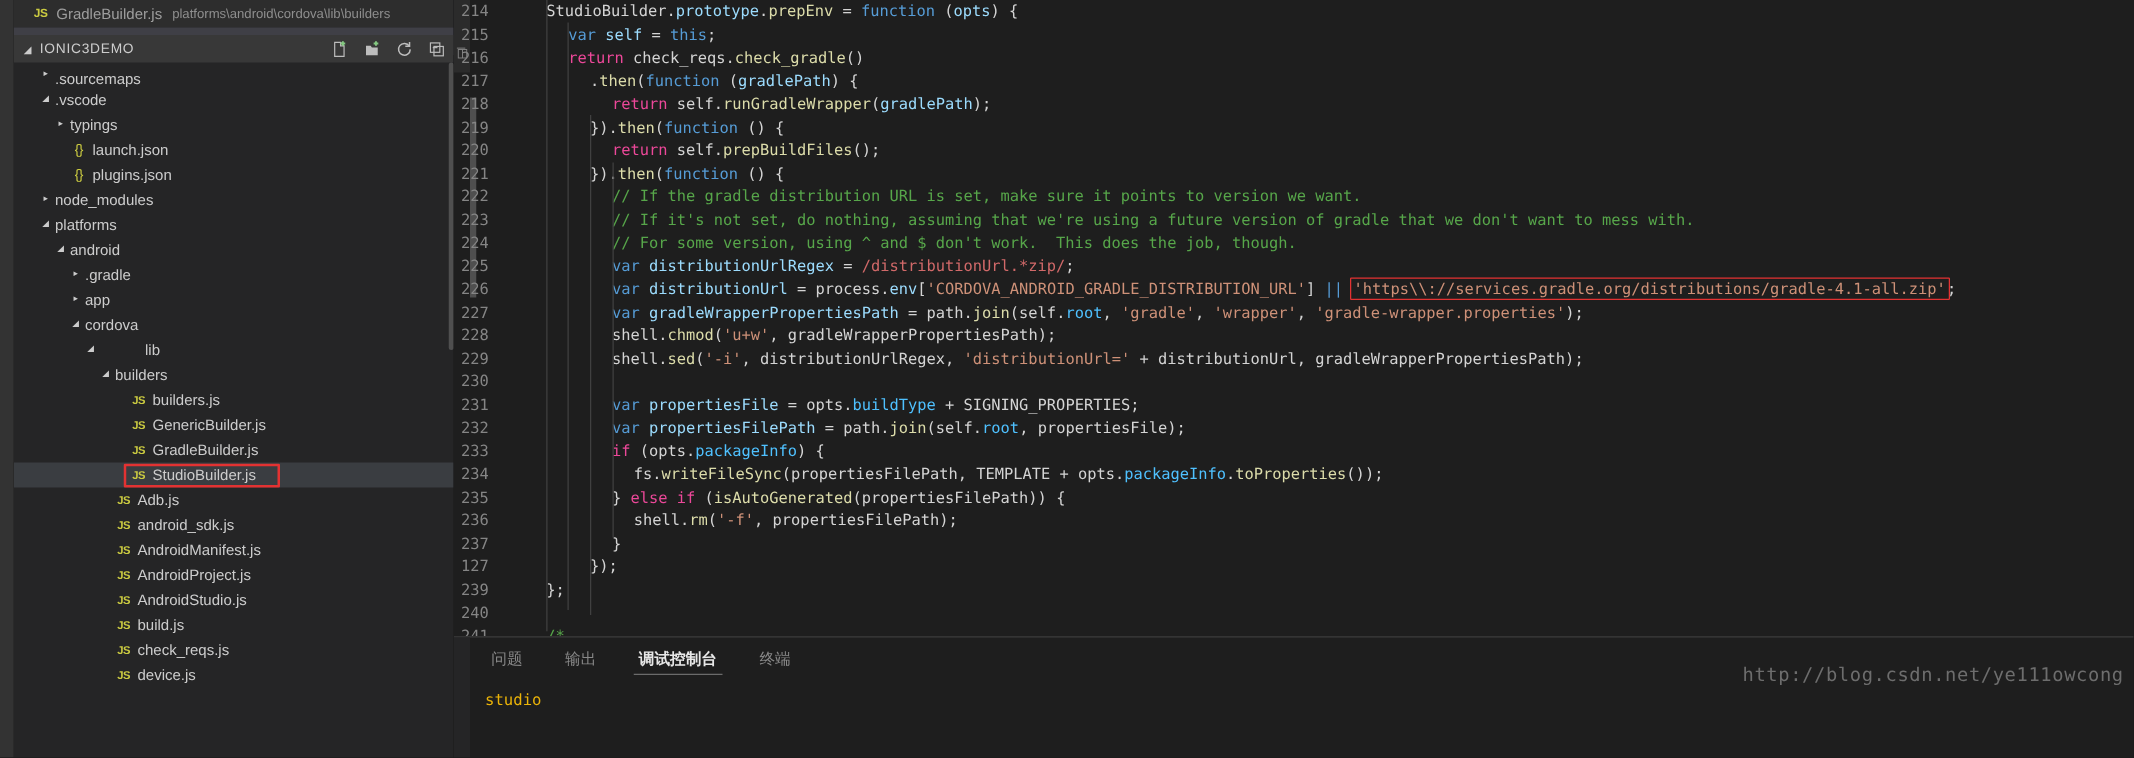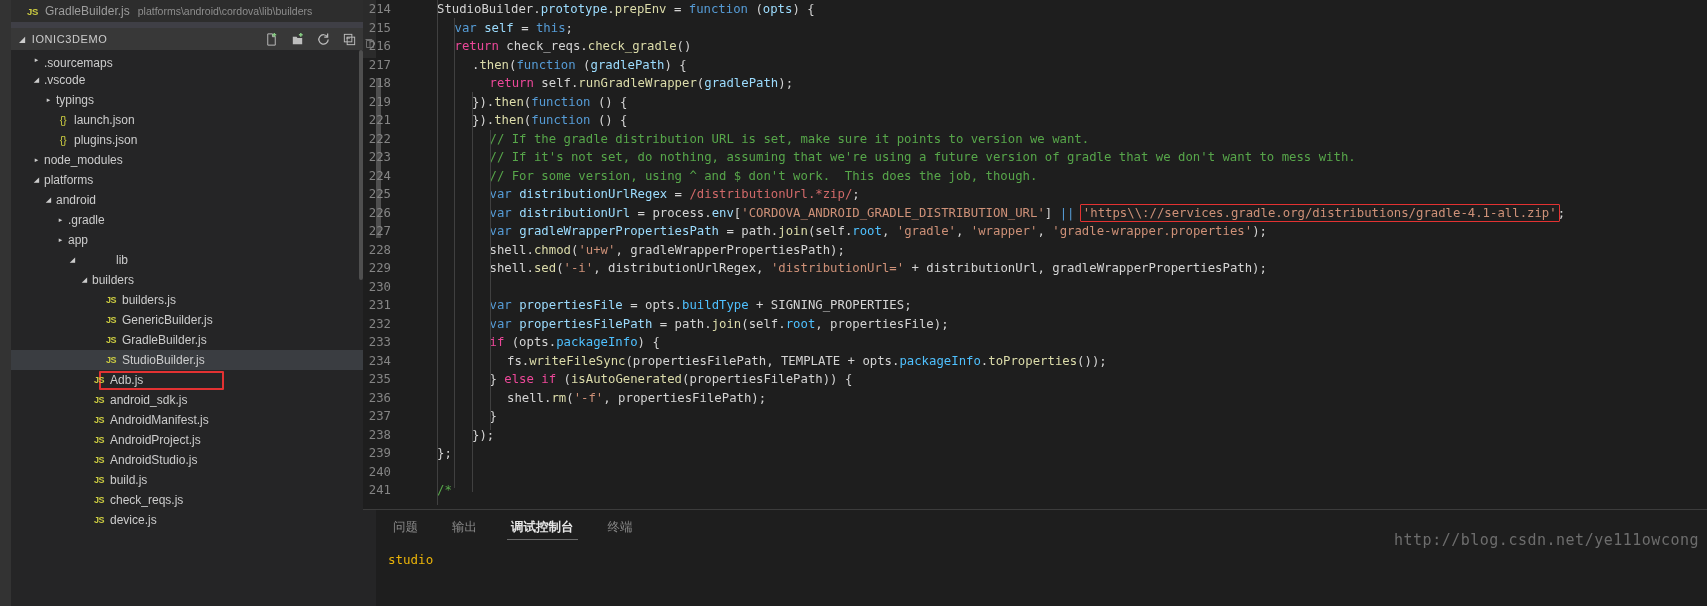--- a/index.html
+++ b/index.html
@@ -271,20 +271,24 @@
           <span class="label">android</span>
         </div>
         <div class="tree-row" style="padding-left: 44px;">
           <span class="arrow closed"></span>
           <span class="label">.gradle</span>
         </div>
         <div class="tree-row" style="padding-left: 44px;">
           <span class="arrow closed"></span>
           <span class="label">app</span>
         </div>
+        <div class="tree-row" style="padding-left: 44px;">
+          <span class="arrow open"></span>
+          <span class="label">cordova</span>
+        </div>
         <div class="tree-row" style="padding-left: 56px; gap: 36px;">
           <span class="arrow open"></span>
           <span class="label">lib</span>
         </div>
         <div class="tree-row" style="padding-left: 68px;">
           <span class="arrow open"></span>
           <span class="label">builders</span>
         </div>
         <div class="tree-row" style="padding-left: 80px;">
           <span class="arrow "></span>
@@ -365,38 +369,39 @@
       <div class="code-scrollbar"></div>
     </div>
 
     <div class="code-surface" id="code-surface">
         <div class="code-line"><span class="ln">214</span><span class="code-text" style="padding-left: 28px;"><span class="t-plain">StudioBuilder</span><span class="t-plain">.</span><span class="t-id">prototype</span><span class="t-plain">.</span><span class="t-fn">prepEnv</span><span class="t-plain"> = </span><span class="t-dec">function</span><span class="t-plain"> (</span><span class="t-id">opts</span><span class="t-plain">) {</span></span></div>
         <div class="code-line"><span class="ln">215</span><span class="code-text" style="padding-left: 45.5px;"><span class="t-dec">var</span><span class="t-plain"> </span><span class="t-id">self</span><span class="t-plain"> = </span><span class="t-dec">this</span><span class="t-plain">;</span></span></div>
         <div class="code-line"><span class="ln">216</span><span class="code-text" style="padding-left: 45.5px;"><span class="t-kw">return</span><span class="t-plain"> check_reqs</span><span class="t-plain">.</span><span class="t-fn">check_gradle</span><span class="t-plain">()</span></span></div>
         <div class="code-line"><span class="ln">217</span><span class="code-text" style="padding-left: 63px;"><span class="t-plain">.</span><span class="t-fn">then</span><span class="t-plain">(</span><span class="t-dec">function</span><span class="t-plain"> (</span><span class="t-id">gradlePath</span><span class="t-plain">) {</span></span></div>
         <div class="code-line"><span class="ln">218</span><span class="code-text" style="padding-left: 80.5px;"><span class="t-kw">return</span><span class="t-plain"> self</span><span class="t-plain">.</span><span class="t-fn">runGradleWrapper</span><span class="t-plain">(</span><span class="t-id">gradlePath</span><span class="t-plain">);</span></span></div>
         <div class="code-line"><span class="ln">219</span><span class="code-text" style="padding-left: 63px;"><span class="t-plain">}).</span><span class="t-fn">then</span><span class="t-plain">(</span><span class="t-dec">function</span><span class="t-plain"> () {</span></span></div>
+        <div class="code-line"><span class="ln">220</span><span class="code-text" style="padding-left: 80.5px;"><span class="t-kw">return</span><span class="t-plain"> self</span><span class="t-plain">.</span><span class="t-fn">prepBuildFiles</span><span class="t-plain">();</span></span></div>
         <div class="code-line"><span class="ln">221</span><span class="code-text" style="padding-left: 63px;"><span class="t-plain">}).</span><span class="t-fn">then</span><span class="t-plain">(</span><span class="t-dec">function</span><span class="t-plain"> () {</span></span></div>
         <div class="code-line"><span class="ln">222</span><span class="code-text" style="padding-left: 80.5px;"><span class="t-cmt">// If the gradle distribution URL is set, make sure it points to version we want.</span></span></div>
         <div class="code-line"><span class="ln">223</span><span class="code-text" style="padding-left: 80.5px;"><span class="t-cmt">// If it's not set, do nothing, assuming that we're using a future version of gradle that we don't want to mess with.</span></span></div>
         <div class="code-line"><span class="ln">224</span><span class="code-text" style="padding-left: 80.5px;"><span class="t-cmt">// For some version, using ^ and $ don't work.  This does the job, though.</span></span></div>
         <div class="code-line"><span class="ln">225</span><span class="code-text" style="padding-left: 80.5px;"><span class="t-dec">var</span><span class="t-plain"> </span><span class="t-id">distributionUrlRegex</span><span class="t-plain"> = </span><span class="t-regex">/distributionUrl.*zip/</span><span class="t-plain">;</span></span></div>
         <div class="code-line"><span class="ln">226</span><span class="code-text" style="padding-left: 80.5px;"><span class="t-dec">var</span><span class="t-plain"> </span><span class="t-id">distributionUrl</span><span class="t-plain"> = process</span><span class="t-plain">.</span><span class="t-id">env</span><span class="t-plain">[</span><span class="t-str">'CORDOVA_ANDROID_GRADLE_DISTRIBUTION_URL'</span><span class="t-plain">] </span><span class="t-dec">||</span><span class="t-plain"> </span><span class="t-str url-box">'https\\://services.gradle.org/distributions/gradle-4.1-all.zip'</span><span class="t-plain">;</span></span></div>
         <div class="code-line"><span class="ln">227</span><span class="code-text" style="padding-left: 80.5px;"><span class="t-dec">var</span><span class="t-plain"> </span><span class="t-id">gradleWrapperPropertiesPath</span><span class="t-plain"> = path</span><span class="t-plain">.</span><span class="t-fn">join</span><span class="t-plain">(self</span><span class="t-plain">.</span><span class="t-const">root</span><span class="t-plain">, </span><span class="t-str">'gradle'</span><span class="t-plain">, </span><span class="t-str">'wrapper'</span><span class="t-plain">, </span><span class="t-str">'gradle-wrapper.properties'</span><span class="t-plain">);</span></span></div>
         <div class="code-line"><span class="ln">228</span><span class="code-text" style="padding-left: 80.5px;"><span class="t-plain">shell</span><span class="t-plain">.</span><span class="t-fn">chmod</span><span class="t-plain">(</span><span class="t-str">'u+w'</span><span class="t-plain">, gradleWrapperPropertiesPath);</span></span></div>
         <div class="code-line"><span class="ln">229</span><span class="code-text" style="padding-left: 80.5px;"><span class="t-plain">shell</span><span class="t-plain">.</span><span class="t-fn">sed</span><span class="t-plain">(</span><span class="t-str">'-i'</span><span class="t-plain">, distributionUrlRegex, </span><span class="t-str">'distributionUrl='</span><span class="t-plain"> + distributionUrl, gradleWrapperPropertiesPath);</span></span></div>
         <div class="code-line"><span class="ln">230</span><span class="code-text" style="padding-left: 28px;"></span></div>
         <div class="code-line"><span class="ln">231</span><span class="code-text" style="padding-left: 80.5px;"><span class="t-dec">var</span><span class="t-plain"> </span><span class="t-id">propertiesFile</span><span class="t-plain"> = opts</span><span class="t-plain">.</span><span class="t-const">buildType</span><span class="t-plain"> + SIGNING_PROPERTIES;</span></span></div>
         <div class="code-line"><span class="ln">232</span><span class="code-text" style="padding-left: 80.5px;"><span class="t-dec">var</span><span class="t-plain"> </span><span class="t-id">propertiesFilePath</span><span class="t-plain"> = path</span><span class="t-plain">.</span><span class="t-fn">join</span><span class="t-plain">(self</span><span class="t-plain">.</span><span class="t-const">root</span><span class="t-plain">, propertiesFile);</span></span></div>
         <div class="code-line"><span class="ln">233</span><span class="code-text" style="padding-left: 80.5px;"><span class="t-kw">if</span><span class="t-plain"> (opts</span><span class="t-plain">.</span><span class="t-const">packageInfo</span><span class="t-plain">) {</span></span></div>
         <div class="code-line"><span class="ln">234</span><span class="code-text" style="padding-left: 98px;"><span class="t-plain">fs</span><span class="t-plain">.</span><span class="t-fn">writeFileSync</span><span class="t-plain">(propertiesFilePath, TEMPLATE + opts</span><span class="t-plain">.</span><span class="t-const">packageInfo</span><span class="t-plain">.</span><span class="t-fn">toProperties</span><span class="t-plain">());</span></span></div>
         <div class="code-line"><span class="ln">235</span><span class="code-text" style="padding-left: 80.5px;"><span class="t-plain">} </span><span class="t-kw">else</span><span class="t-plain"> </span><span class="t-kw">if</span><span class="t-plain"> (</span><span class="t-fn">isAutoGenerated</span><span class="t-plain">(propertiesFilePath)) {</span></span></div>
         <div class="code-line"><span class="ln">236</span><span class="code-text" style="padding-left: 98px;"><span class="t-plain">shell</span><span class="t-plain">.</span><span class="t-fn">rm</span><span class="t-plain">(</span><span class="t-str">'-f'</span><span class="t-plain">, propertiesFilePath);</span></span></div>
         <div class="code-line"><span class="ln">237</span><span class="code-text" style="padding-left: 80.5px;"><span class="t-plain">}</span></span></div>
-        <div class="code-line"><span class="ln">238</span><span class="code-text" style="padding-left: 63px;"><span class="t-plain">});</span></span></div>
+        <div class="code-line"><span class="ln">127</span><span class="code-text" style="padding-left: 63px;"><span class="t-plain">});</span></span></div>
         <div class="code-line"><span class="ln">239</span><span class="code-text" style="padding-left: 28px;"><span class="t-plain">};</span></span></div>
         <div class="code-line"><span class="ln">240</span><span class="code-text" style="padding-left: 28px;"></span></div>
         <div class="code-line"><span class="ln">241</span><span class="code-text" style="padding-left: 28px;"><span class="t-cmt">/*</span></span></div>
         <div class="indent-guides">
           <div class="iguide" style="left: 74px; top: 0px; height: 505px;"></div>
           <div class="iguide" style="left: 91px; top: 18px; height: 470px;"></div>
           <div class="iguide" style="left: 109px; top: 92px; height: 400px;"></div>
           <div class="iguide" style="left: 127px; top: 130px; height: 300px;"></div>
         </div>
       </div>

